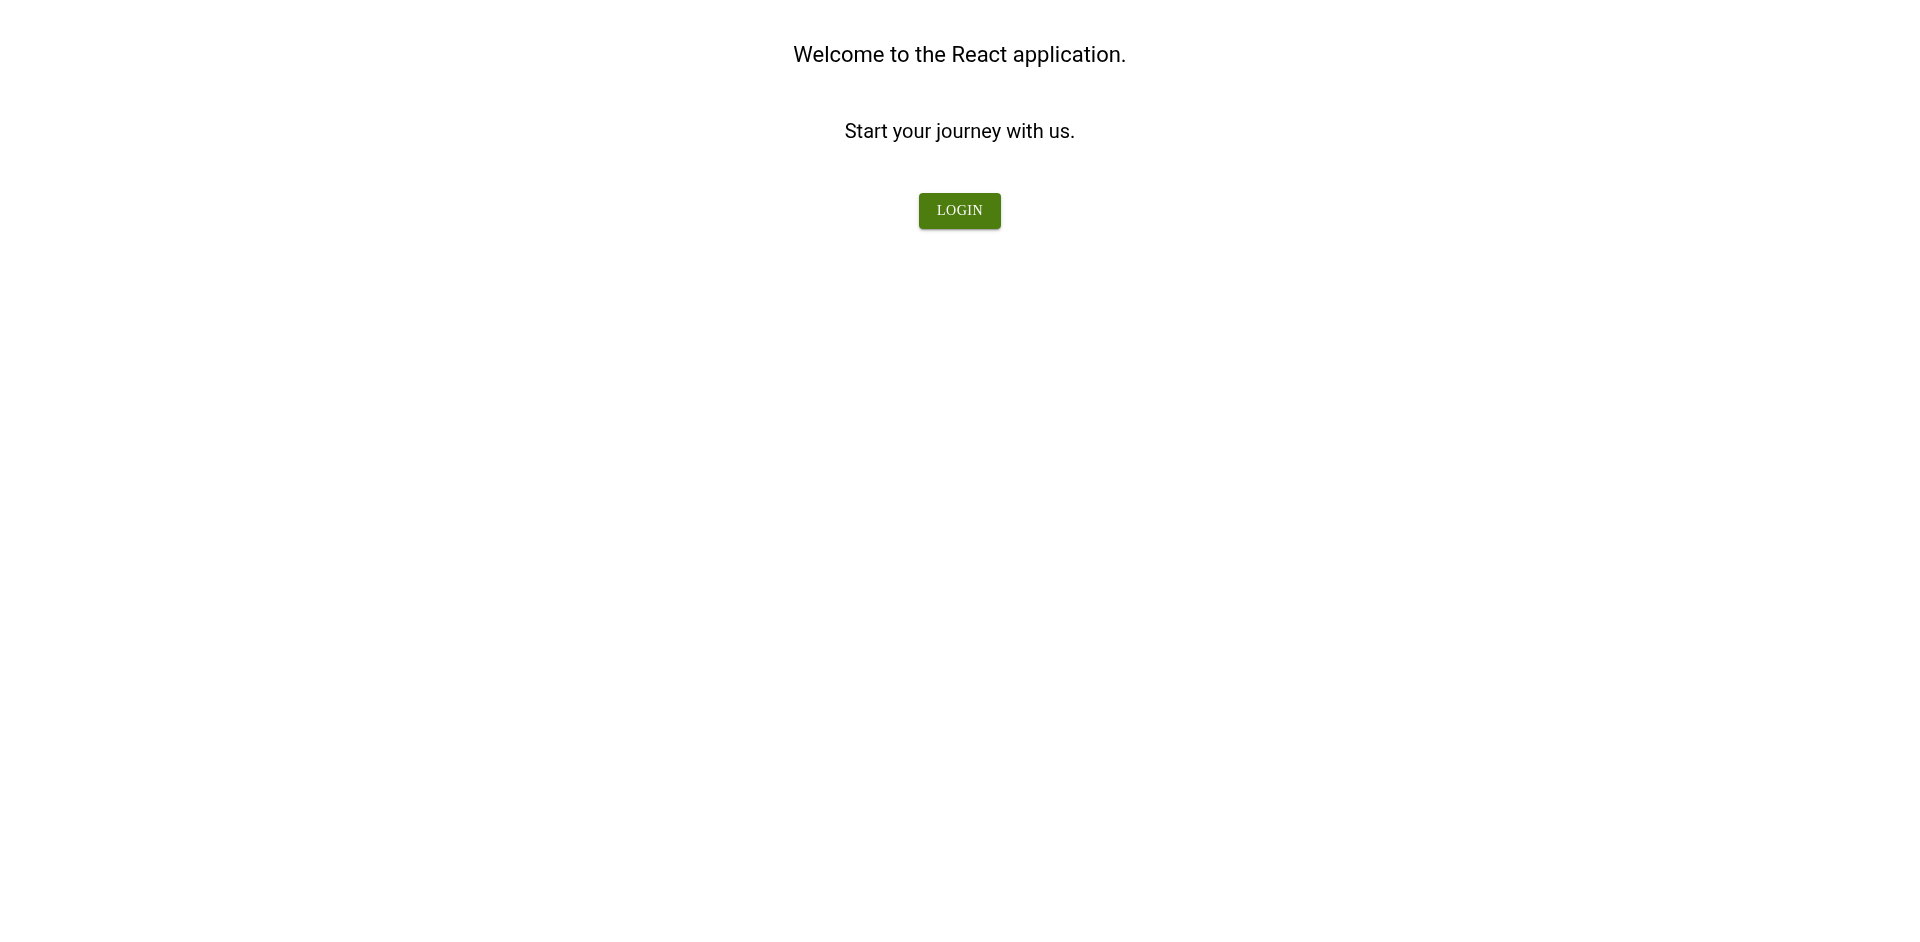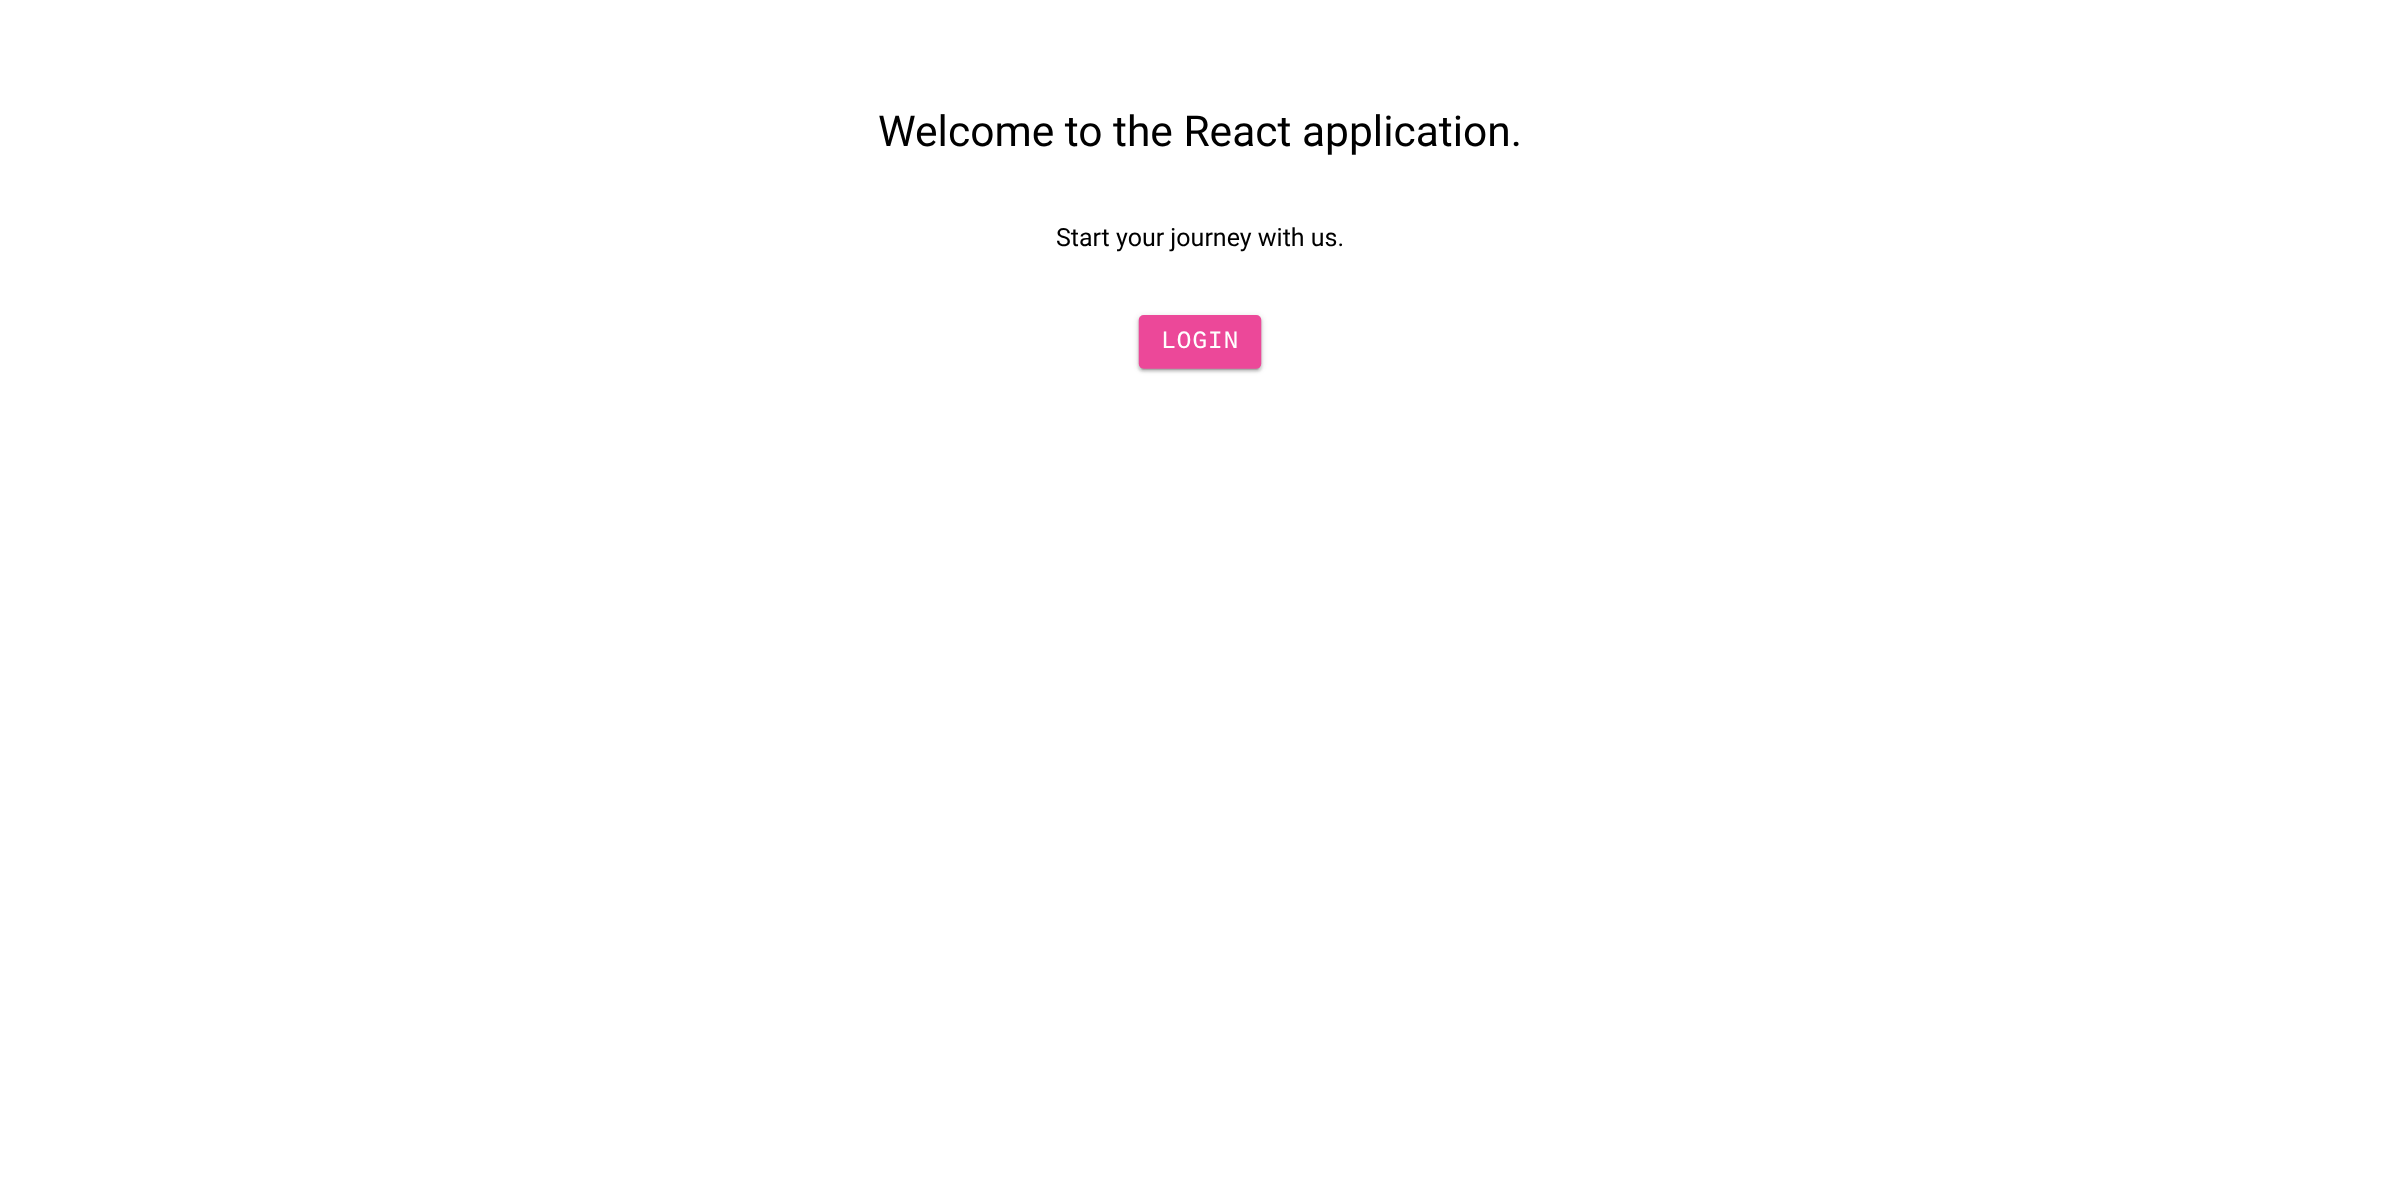--- a/index.html
+++ b/index.html
@@ -17,52 +17,51 @@
     }
     
     .container {
       display: flex;
       flex-direction: column;
       align-items: center;
       padding-top: 42px;
     }
     
     .heading {
-      font-size: 34px;
+      font-size: 22px;
       font-weight: 400;
       color: #000000;
       text-align: center;
       line-height: 1.2;
       margin-bottom: 8px;
-      margin-top: 44px;
     }
     
     .subheading {
       font-size: 20px;
       font-weight: 400;
       color: #000000;
       text-align: center;
       line-height: 1.4;
       margin-bottom: 48px;
       margin-top: 41px;
     }
     
     .login-button {
-      background-color: #ec4899;
+      background-color: #4d7c0f;
       color: #ffffff;
       border: none;
       border-radius: 4px;
       padding: 10px 18px;
-      font-size: 20px;
+      font-size: 14px;
       font-weight: 500;
       letter-spacing: 0.5px;
       text-transform: uppercase;
       cursor: pointer;
       box-shadow: 0px 3px 1px -2px rgba(0,0,0,0.2), 0px 2px 2px 0px rgba(0,0,0,0.14), 0px 1px 5px 0px rgba(0,0,0,0.12);
-      font-family: Liberation Mono, monospace;
+      font-family: Liberation Serif, serif;
     }
   </style>
 </head>
 <body>
 
 <div class="container">
   <h1 class="heading">Welcome to the React application.</h1>
   <p class="subheading">Start your journey with us.</p>
   <button class="login-button">LOGIN</button>
 </div>

